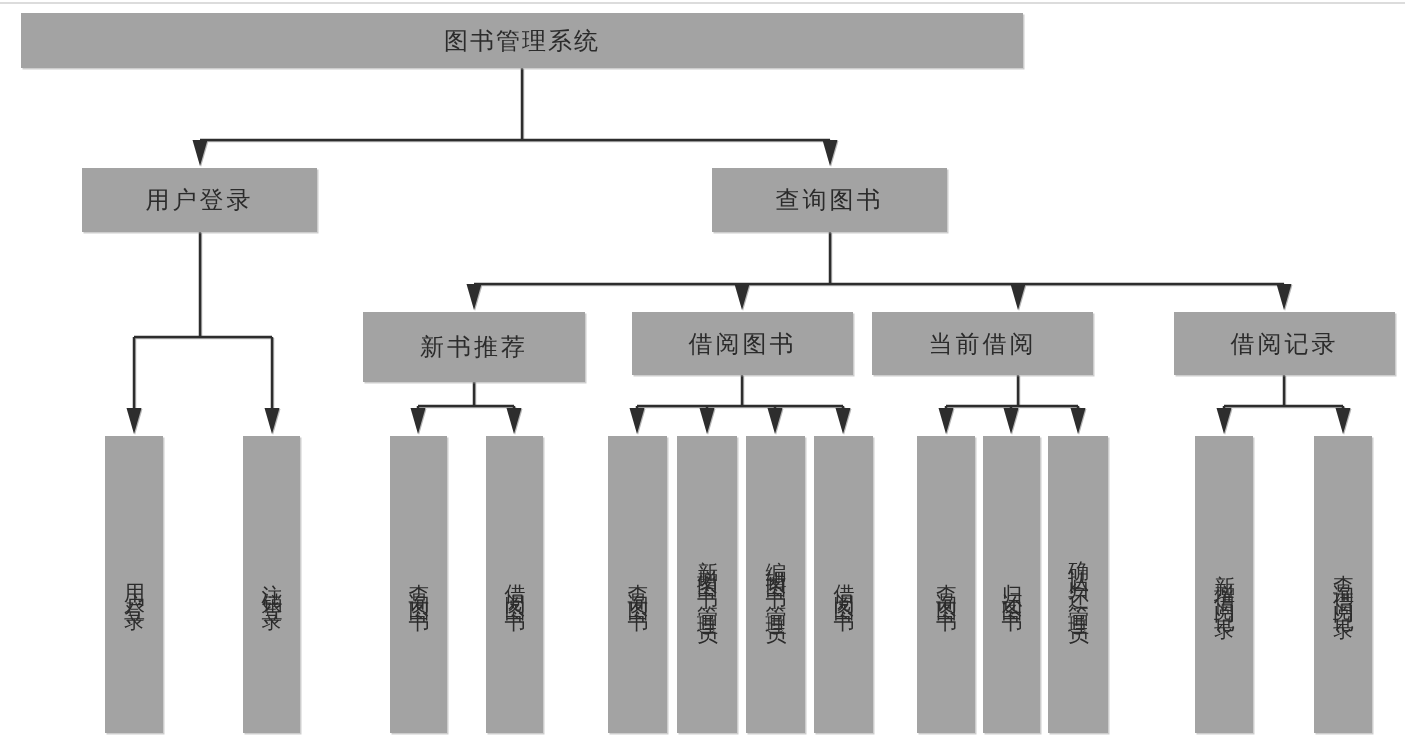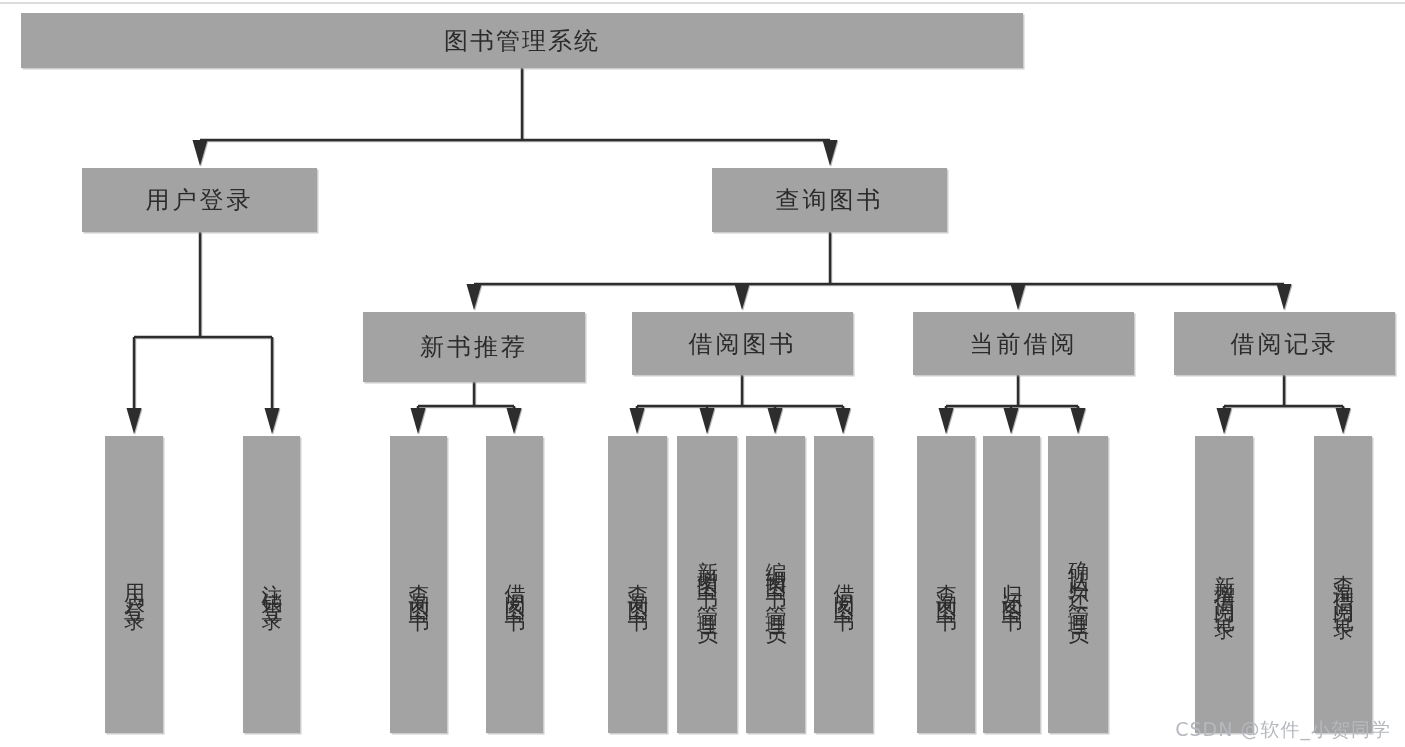--- a/index.html
+++ b/index.html
@@ -84,21 +84,21 @@
   <div class="box" style="left:712px;top:168px;width:235px;height:64px">
     <span class="hlabel">查询图书</span>
   </div>
 
   <div class="box" style="left:363px;top:312px;width:222px;height:70px">
     <span class="hlabel">新书推荐</span>
   </div>
   <div class="box" style="left:632px;top:312px;width:221px;height:63px">
     <span class="hlabel">借阅图书</span>
   </div>
-  <div class="box" style="left:913px;top:312px;width:221px;height:63px">
+  <div class="box" style="left:872px;top:312px;width:221px;height:63px">
     <span class="hlabel">当前借阅</span>
   </div>
   <div class="box" style="left:1174px;top:312px;width:221px;height:63px">
     <span class="hlabel">借阅记录</span>
   </div>
 
   <div class="box leaf" style="left:105px;top:436px;width:58px;height:297px">
     <span class="vtext">用户登录</span>
   </div>
   <div class="box leaf" style="left:243px;top:436px;width:57px;height:297px">
@@ -135,15 +135,14 @@
     <span class="vtext">确认归还（管理员）</span>
   </div>
 
   <div class="box leaf" style="left:1195px;top:436px;width:58px;height:297px">
     <span class="vtext">新增借阅记录</span>
   </div>
   <div class="box leaf" style="left:1314px;top:436px;width:58px;height:297px">
     <span class="vtext">查询借阅记录</span>
   </div>
 
-  <div class="watermark">CSDN @软件_小贺同学</div>
 
 </div>
 
 </body></html>

